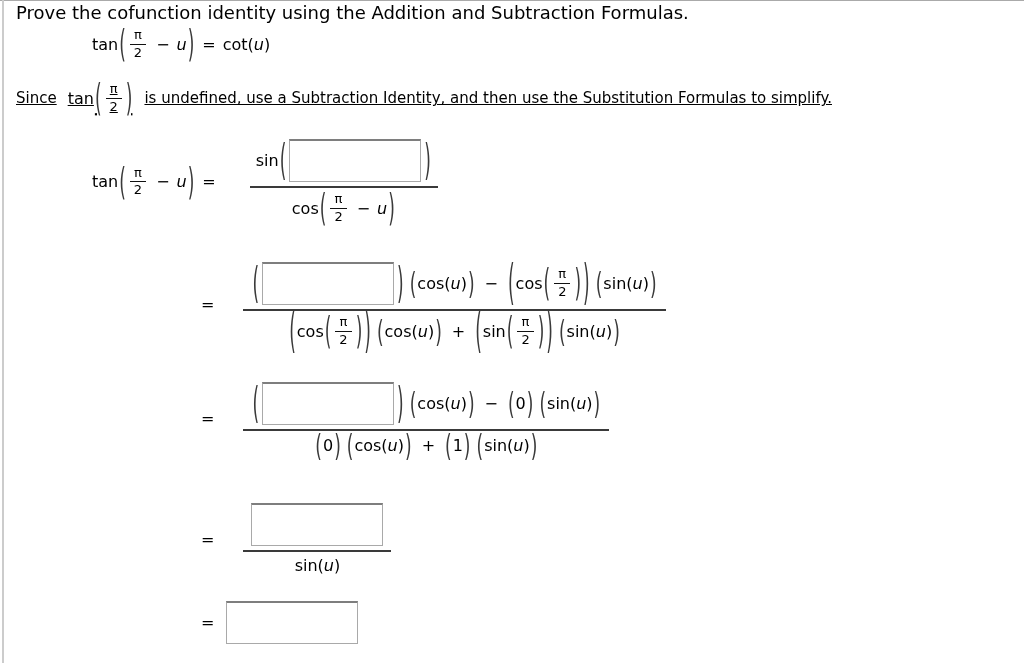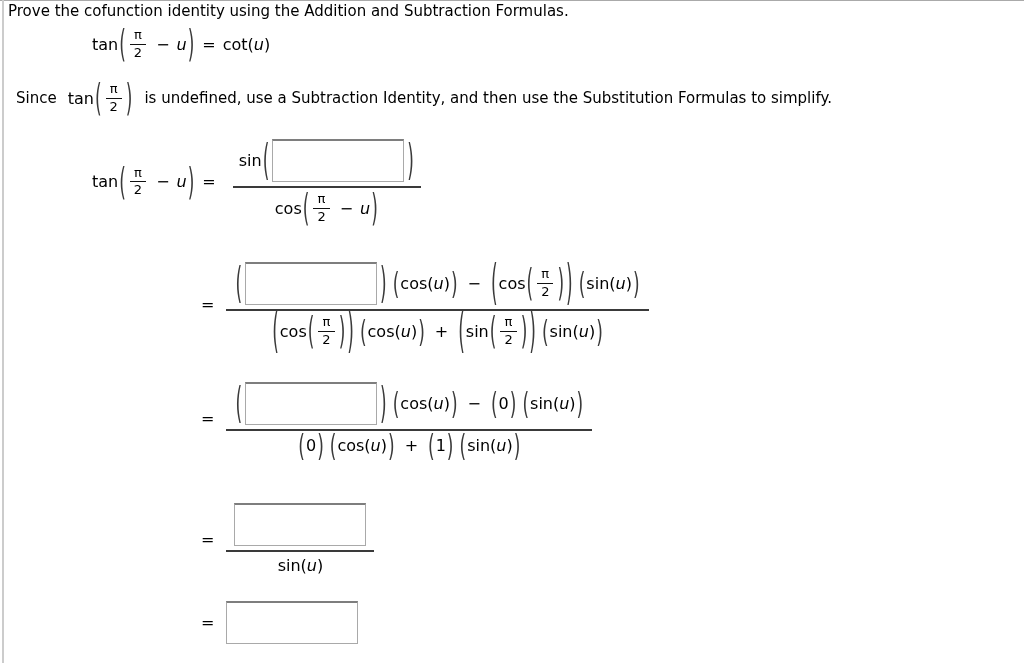--- a/index.html
+++ b/index.html
@@ -7,56 +7,56 @@
     width:1024px; height:663px;
     background:#ffffff;
     position:relative;
     overflow:hidden;
     font-family:"DejaVu Sans","Liberation Sans",sans-serif;
     color:#000;
   }
   .top-border { position:absolute; left:0; top:0; width:1024px; height:1px; background:#aaaaaa; }
   .left-border { position:absolute; left:2px; top:0; width:2px; height:663px; background:#cccccc; }
 
-  #title { position:absolute; left:8px; top:2px; font-size:15px; }
+  #title { position:absolute; left:16px; top:2px; font-size:18px; }
 
   .math { font-size:16px; line-height:1.2; display:inline-flex; align-items:center; white-space:nowrap; }
   .row { position:absolute; display:flex; align-items:center; }
   .it { font-style:italic; }
 
   
   .bp { display:inline-block; font-size:17px; color:#3a3a3a; margin:0 1px; transform-origin:center; }
   .s18 { transform:scaleY(1.8); }
   .s22 { transform:scaleY(2.2); }
   .s24 { transform:scaleY(2.5); }
   .s28 { transform:scaleY(2.8); }
 
   
   .pf { display:inline-flex; flex-direction:column; align-items:center; font-size:13px; line-height:1.15; margin:0 3px; }
   .pf .pn { padding:0 2px 1px 2px; }
   .pf .pd { border-top:1px solid #111; padding:1px 4px 0 4px; }
 
   
-  .frac { display:inline-flex; flex-direction:column; align-items:center; margin-left:10px; }
+  .frac { display:inline-flex; flex-direction:column; align-items:center; margin-left:27px; }
   .fnum { display:inline-flex; align-items:center; padding:0 6px 4px 6px; }
   .fbar { align-self:stretch; height:0; border-top:2px solid #3a3a3a; }
   .fden { display:inline-flex; align-items:center; padding:4px 6px 0 6px; }
 
   .grp { display:inline-flex; align-items:center; margin:0 2px; }
   .op  { margin:0 7px; }
   .eqs { margin-right:2px; }
 
   .inp {
     width:132px; height:43px; box-sizing:border-box;
     border:1px solid #a9a9a9; border-top:2px solid #7e7e7e;
     background:#fff; margin:0 2px; padding:0 6px;
     font:16px "DejaVu Sans","Liberation Sans",sans-serif;
   }
 
-  #instruction { position:absolute; left:16px; top:82px; display:flex; align-items:center; font-size:15px; }
+  #instruction { position:absolute; left:16px; top:82px; display:flex; align-items:center; font-size:15px;text-decoration:underline; }
   #instruction .txt { margin-right:9px; }
   #instruction .txt2 { margin-left:9px; }
 
   #identity { left:92px; top:28px; }
   #eq1 { left:92px;  top:139px; }
   #eq2 { left:201px; top:262px; }
   #eq3 { left:201px; top:382px; }
   #eq4 { left:201px; top:503px; }
   #eq5 { left:201px; top:601px; }
 </style>

